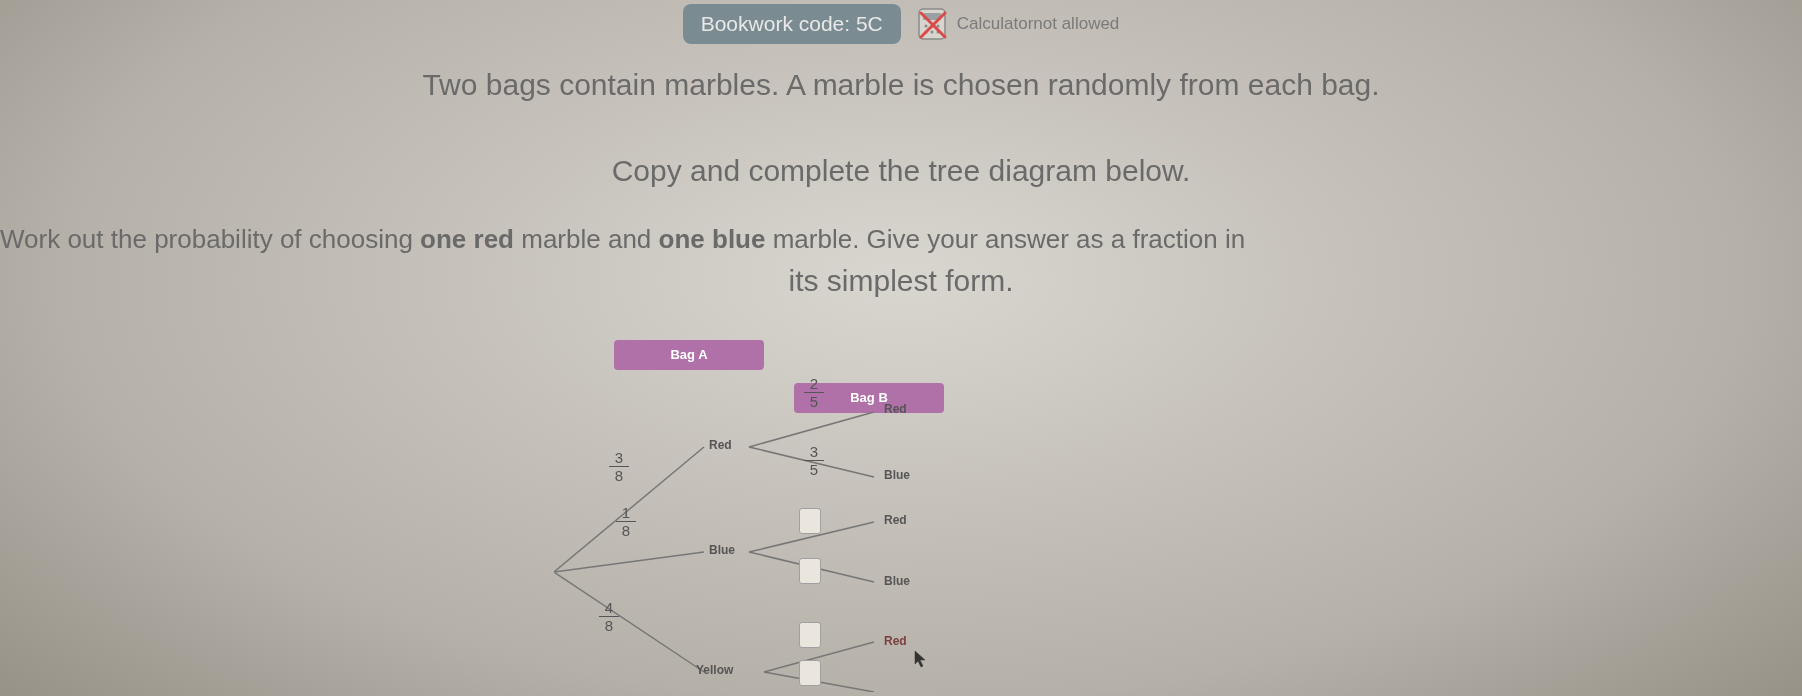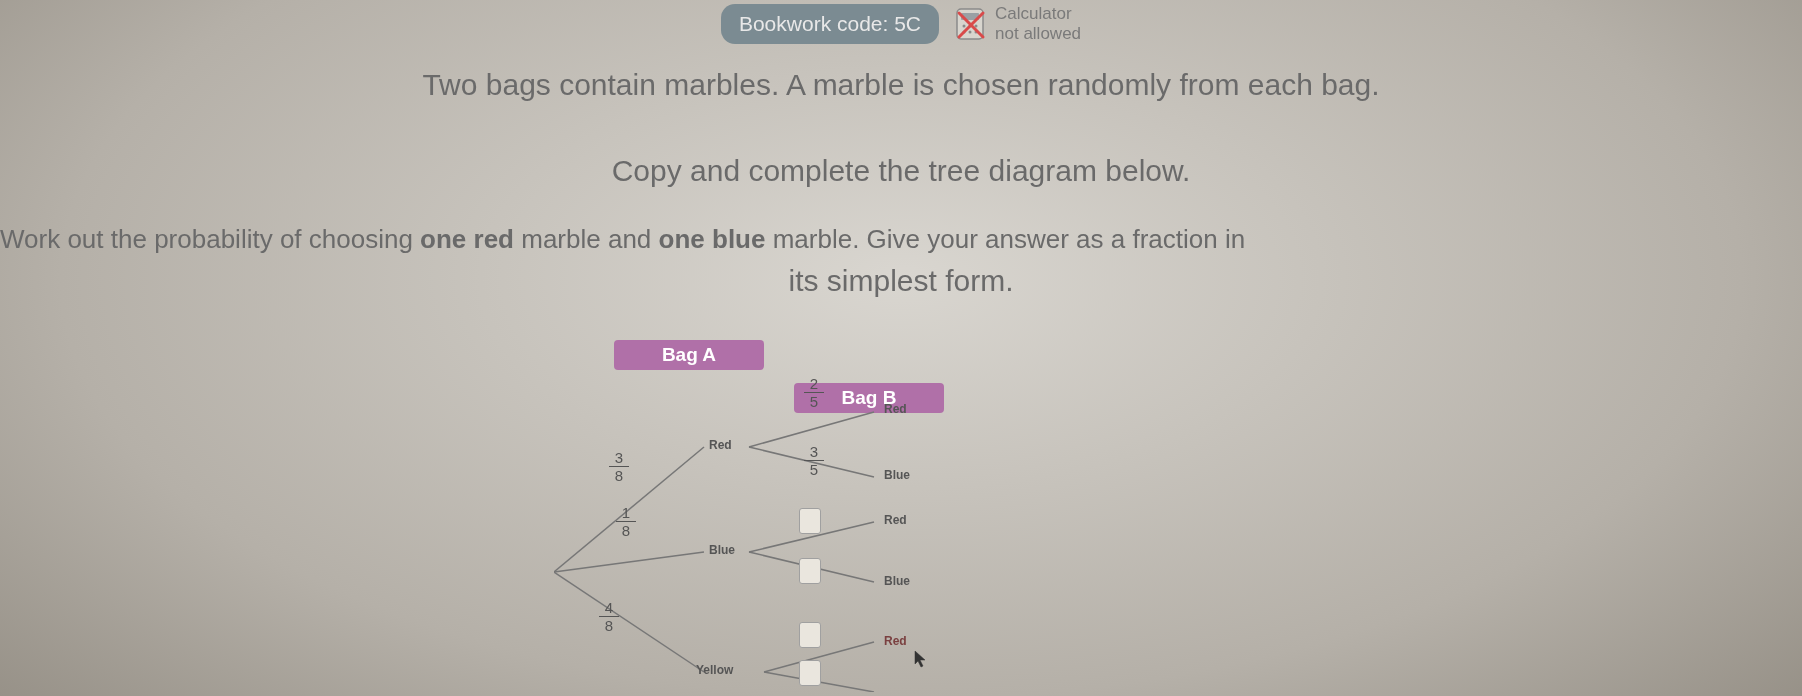--- a/index.html
+++ b/index.html
@@ -21,35 +21,35 @@
     display: flex;
     justify-content: center;
     align-items: center;
     gap: 14px;
   }
   .code-badge {
     background: #7b8b92;
     color: #e8e8e8;
     font-size: 21px;
     padding: 8px 18px;
-    border-radius: 14px;
+    border-radius: 8px;
   }
   .calc-box {
     display: flex;
     align-items: center;
     gap: 8px;
   }
   .calc-icon {
     width: 34px;
     height: 34px;
     position: relative;
   }
   .calc-text {
     display: flex;
-    flex-direction: column;
+    flex-direction: row;
     font-size: 17px;
     color: #7a7a7a;
     line-height: 1.15;
   }
 
   .q-line {
     position: absolute;
     width: 100%;
     text-align: center;
     font-size: 30px;
@@ -67,21 +67,21 @@
     width: 700px;
     height: 350px;
   }
   .bag-hdr {
     position: absolute;
     top: 0;
     width: 150px;
     height: 30px;
     background: #b070a8;
     color: #fff;
-    font-size: 19px;
+    font-size: 13px;
     font-weight: bold;
     text-align: center;
     line-height: 30px;
     border-radius: 4px;
   }
   .bagA { left: 60px; }
   .bagB { left: 240px; margin-top: 43px; }
 
   .tree-svg {
     position: absolute;

